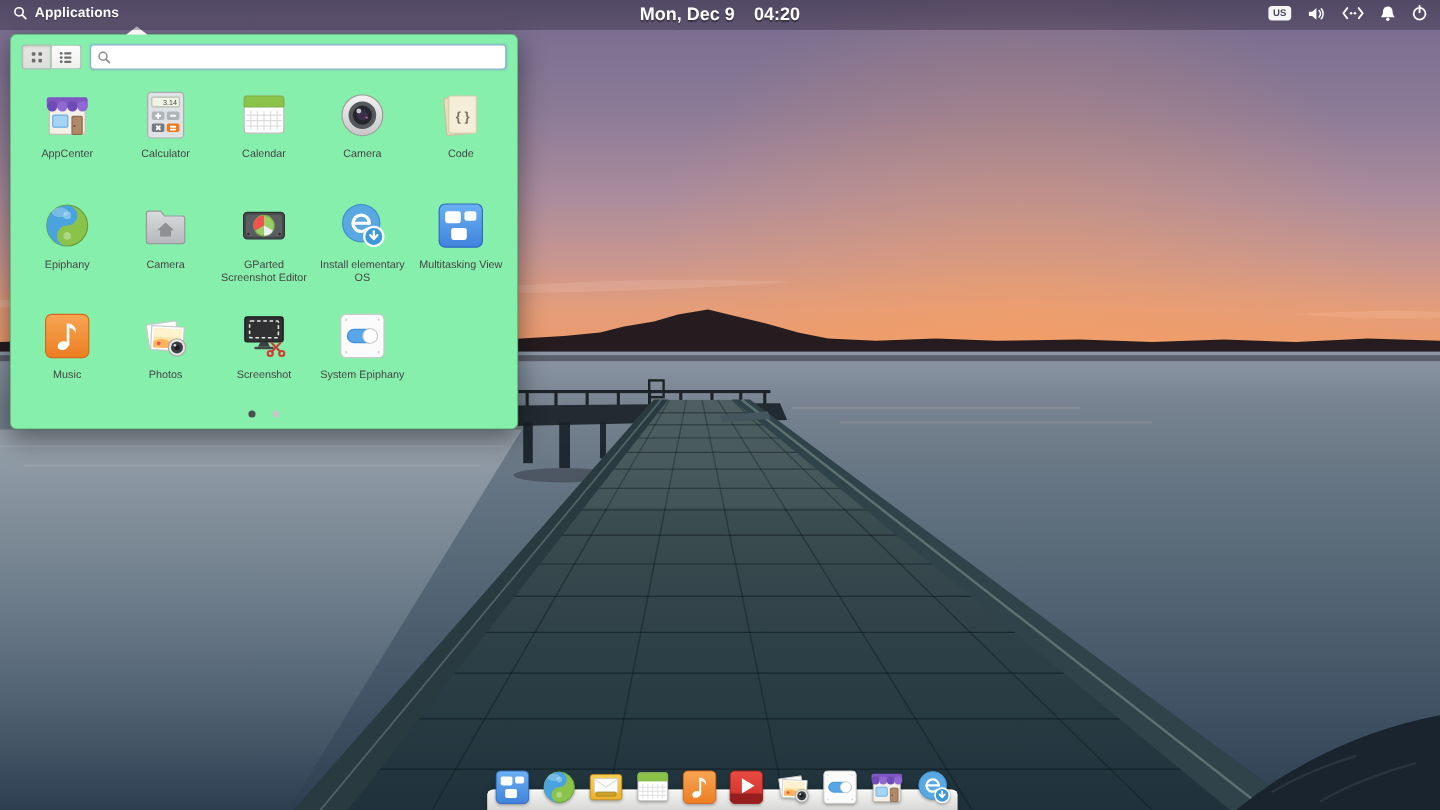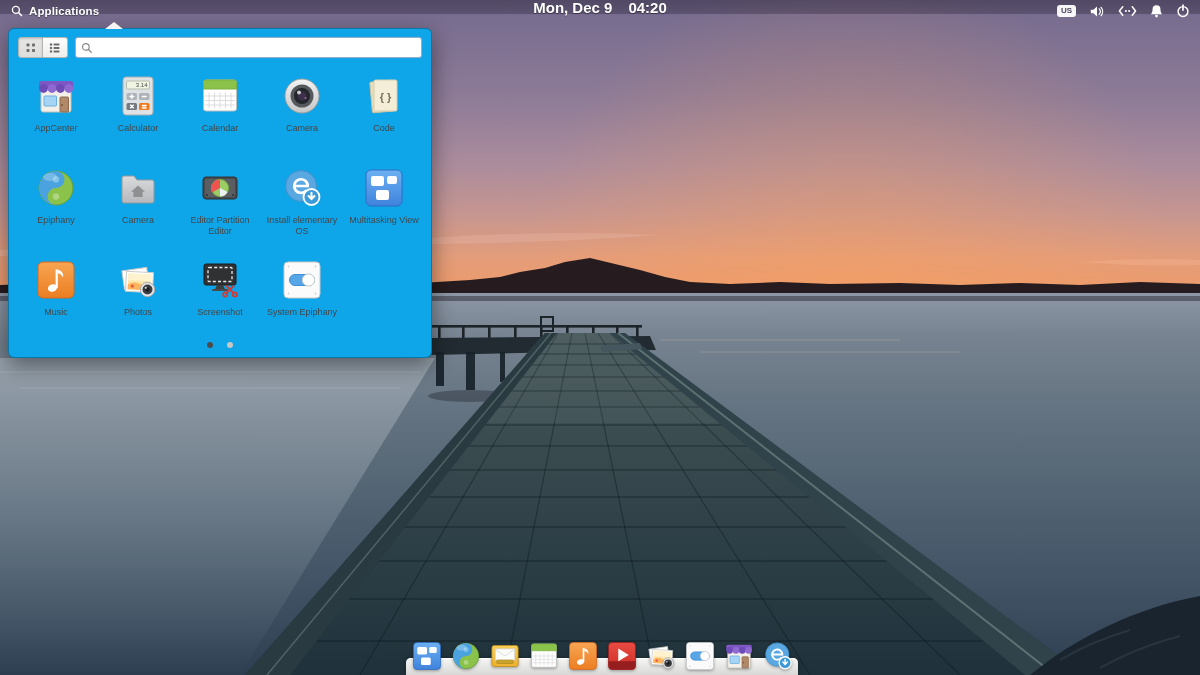--- a/index.html
+++ b/index.html
@@ -5,35 +5,35 @@
   html,body{margin:0;padding:0;background:#111;}
   .desktop{position:relative;width:1200px;height:675px;overflow:hidden;
     font-family:"Liberation Sans",sans-serif;-webkit-font-smoothing:antialiased;}
   .desktop *{box-sizing:border-box;}
   svg text{font-family:"Liberation Sans",sans-serif;}
 
   
   .wallpaper{position:absolute;inset:0;z-index:0;display:block;}
 
   
-  .panel{position:absolute;top:0;left:0;right:0;height:14px;z-index:50;
+  .panel{position:absolute;top:0;left:0;right:0;height:25px;z-index:50;
     background:linear-gradient(rgba(28,22,38,.40),rgba(28,22,38,.30));
     color:#fff;display:flex;align-items:center;}
   .panel-left{position:absolute;left:7px;top:0;height:22px;display:flex;align-items:center;gap:6px;padding:0 4px;}
   .panel-app-label{font-size:11.5px;font-weight:700;text-shadow:0 1px 1px rgba(0,0,0,.4);letter-spacing:.1px;}
   .panel-center{margin:0 auto;display:flex;align-items:center;gap:16px;
     font-size:15px;font-weight:700;text-shadow:0 1px 1px rgba(0,0,0,.4);text-align:right;}
   .panel-right{position:absolute;right:10px;top:0;height:22px;display:flex;align-items:center;gap:13px;}
   .kbd-badge{background:rgba(255,255,255,.95);color:#4d4660;font-size:8px;font-weight:700;
     border-radius:3px;padding:2px 4px;line-height:1;}
   .p-ico{display:flex;align-items:center;}
 
   
   .launcher{position:absolute;left:8px;top:28px;width:424px;height:330px;z-index:40;
-    background:#0ea5e9;border:1px solid rgba(0,0,0,.28);border-radius:6px;
+    background:#86efac;border:1px solid rgba(0,0,0,.28);border-radius:6px;
     box-shadow:0 7px 22px rgba(0,0,0,.45);}
   .launcher-tail{position:absolute;top:-7px;left:96px;width:0;height:0;
     border-left:9px solid transparent;border-right:9px solid transparent;border-bottom:7px solid #f6f5f4;}
   .launcher-header{display:flex;align-items:center;gap:7px;padding:8px 9px 0 9px;}
   .view-toggle{display:flex;}
   .vt-btn{width:25px;height:21px;display:flex;align-items:center;justify-content:center;
     border:1px solid #b5b5b3;background:linear-gradient(#fdfdfd,#eeeeec);}
   .vt-btn.active{background:linear-gradient(#e6e6e4,#dededc);box-shadow:inset 0 1px 2px rgba(0,0,0,.15);}
   .vt-grid{border-radius:3px 0 0 3px;}
   .vt-list{border-radius:0 3px 3px 0;border-left:none;}
@@ -489,21 +489,21 @@
             </svg>
           </span>
         <span class="app-label">Camera</span>
       </div>
       <div class="app">
         <span class="app-ico">
             <svg viewBox="0 0 48 48">
               <use href="#ic-gparted"></use>
             </svg>
           </span>
-        <span class="app-label">Editor Partition Editor</span>
+        <span class="app-label">GParted Screenshot Editor</span>
       </div>
       <div class="app">
         <span class="app-ico">
             <svg viewBox="0 0 48 48">
               <use href="#ic-install"></use>
             </svg>
           </span>
         <span class="app-label">Install elementary OS</span>
       </div>
       <div class="app">

